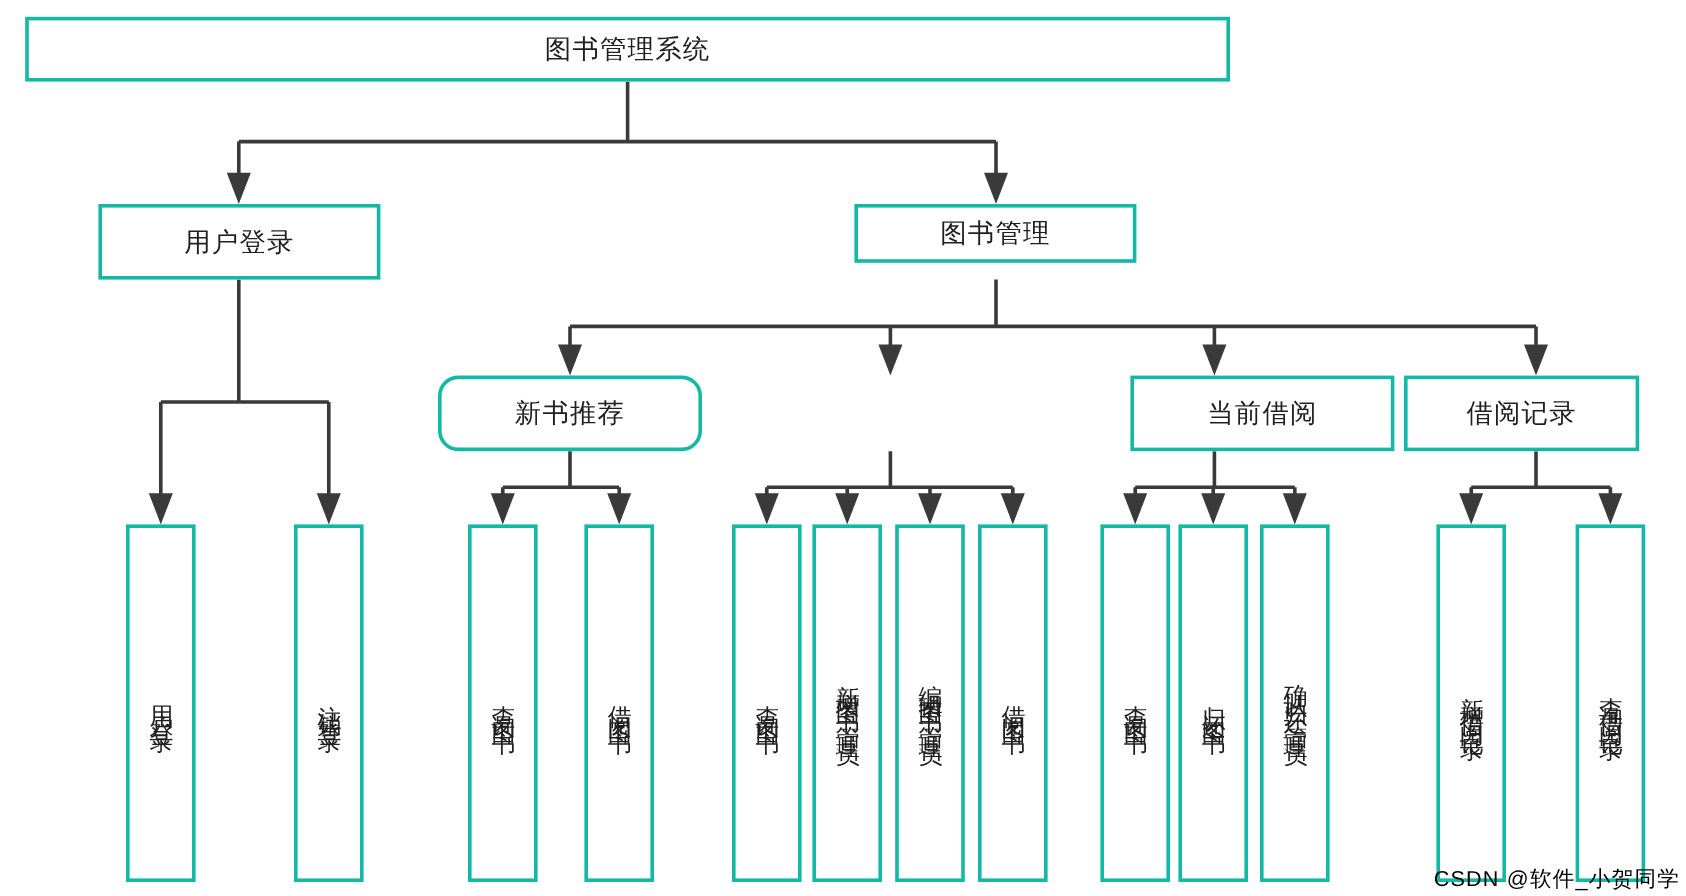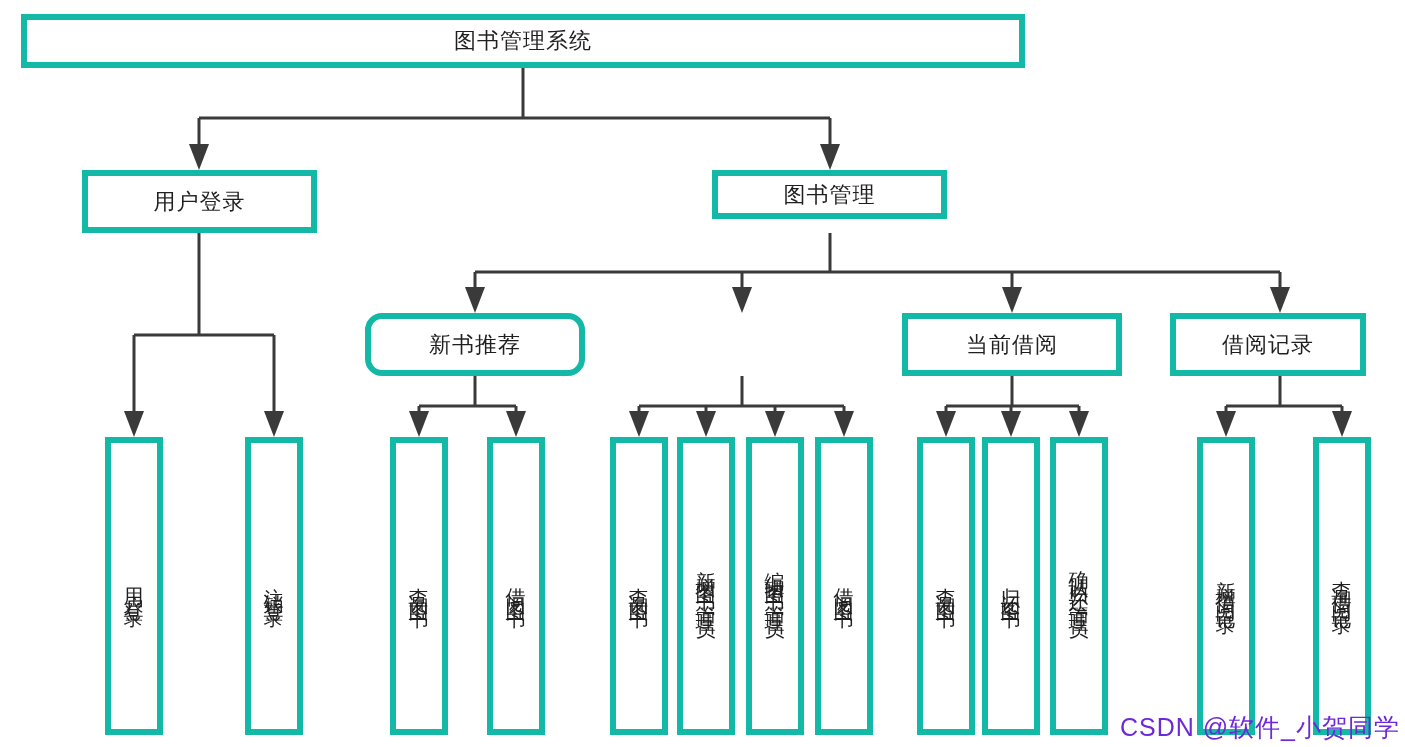--- a/index.html
+++ b/index.html
@@ -2,32 +2,32 @@
 <html><head>
 <meta charset="utf-8">
 <style>
   html,body{margin:0;padding:0;background:#ffffff;}
   .canvas{
     position:relative;width:1405px;height:747px;background:#ffffff;overflow:hidden;
     font-family:"Liberation Sans",sans-serif;color:#1f1f1f;
   }
   .connectors{position:absolute;left:0;top:0;z-index:1;}
   .node{
-    position:absolute;box-sizing:border-box;border:6px solid #14b8a6;background:#ffffff;
+    position:absolute;box-sizing:border-box;border:3px solid #14b8a6;background:#ffffff;
     display:flex;align-items:center;justify-content:center;z-index:2;
   }
   .hnode{font-size:22px;letter-spacing:1px;}
   .leaf{width:58px;top:437px;height:298px;}
   .leaf span{
     writing-mode:vertical-rl;text-orientation:mixed;
     font-size:20px;letter-spacing:7px;line-height:1;white-space:nowrap;
   }
   .watermark{
     position:absolute;right:5px;bottom:3px;z-index:3;
-    font-size:25px;color:#6d28d9;letter-spacing:1px;
+    font-size:18px;color:#000000;letter-spacing:1px;
   }
 </style>
 </head>
 <body>
 
 <div class="canvas">
 
   <svg class="connectors" width="1405" height="747" viewBox="0 0 1405 747" aria-hidden="true">
     <path d="M523 68 V118 M199 118 H830 M199 118 V150 M830 118 V150
              M199 233 V335 M134 335 H274 M134 335 V417 M274 335 V417
@@ -66,21 +66,21 @@
   <div class="node hnode" style="left:82px;top:170px;width:235px;height:63px;">
     <span>用户登录</span>
   </div>
   <div class="node hnode" style="left:712px;top:170px;width:235px;height:49px;">
     <span>图书管理</span>
   </div>
 
   <div class="node hnode" style="left:365px;top:313px;width:220px;height:63px;border-radius:17px;">
     <span>新书推荐</span>
   </div>
-  <div class="node hnode" style="left:902px;top:313px;width:220px;height:63px;">
+  <div class="node hnode" style="left:942px;top:313px;width:220px;height:63px;">
     <span>当前借阅</span>
   </div>
   <div class="node hnode" style="left:1170px;top:313px;width:196px;height:63px;">
     <span>借阅记录</span>
   </div>
 
   <div class="node leaf" style="left:105px;">
     <span>用户登录</span>
   </div>
   <div class="node leaf" style="left:245px;">

